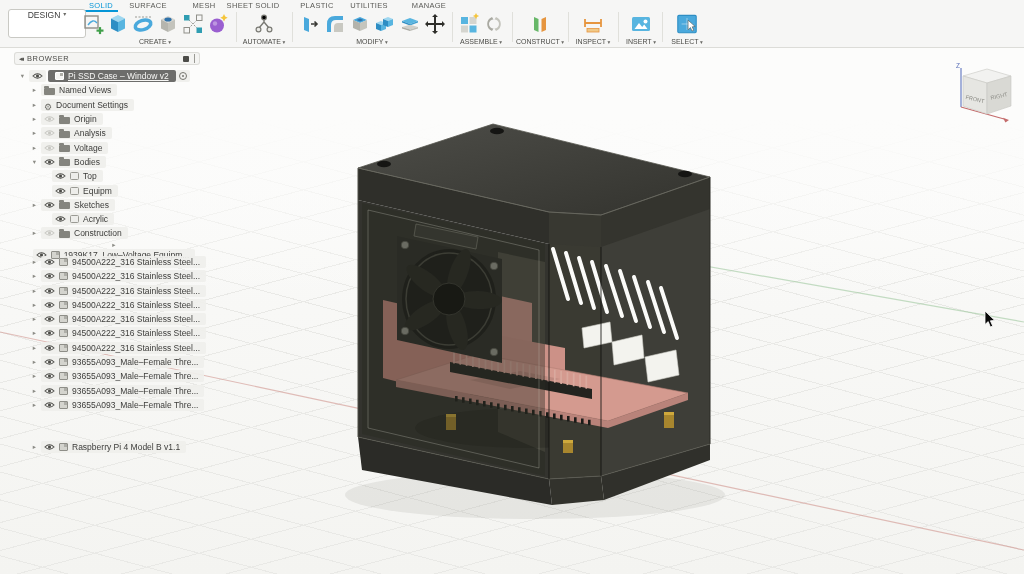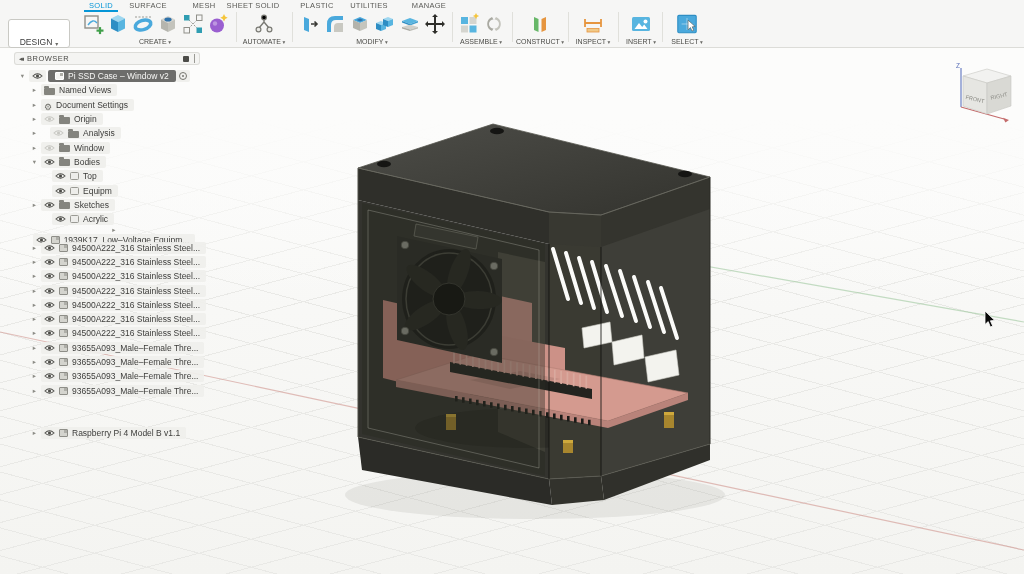--- a/index.html
+++ b/index.html
@@ -8,23 +8,23 @@
   #stage { position:relative; width:1024px; height:574px; overflow:hidden; }
 
   
   #toolbar { position:absolute; left:0; top:0; width:1024px; height:48px;
     background:#f6f6f5; border-bottom:1px solid #dcdcd8; z-index:30; }
   .tab { position:absolute; top:1px; height:10px; font-size:7.5px; letter-spacing:.3px;
     color:#5a5a56; text-align:center; line-height:9px; cursor:default; }
   .tab.active { color:#0696d7; }
   .tab.active::after { content:""; position:absolute; left:0; right:0; bottom:-1px;
     height:2px; background:#0696d7; }
-  #design-btn { position:absolute; left:8px; top:9px; width:62px; height:29px;
+  #design-btn { position:absolute; left:8px; top:9px; width:78px; height:29px;
     background:#ffffff; border:1px solid #c9c9c4; border-radius:3px;
-    font-size:8.5px; color:#3c3c3c; display:flex; align-items:flex-end; justify-content:center; gap:3px;margin-top:10px; }
+    font-size:8.5px; color:#3c3c3c; display:flex; align-items:flex-start; justify-content:center; gap:3px; }
   #design-btn::after { content:"▾"; font-size:6px; color:#6a6a66; }
   .grp { position:absolute; top:11px; height:36px; display:flex; flex-direction:column; align-items:center; }
   .grp-icons { display:flex; align-items:center; gap:1px; height:26px; }
   .grp-icons svg { display:block; }
   .grp-label { font-size:7px; color:#4a4a46; margin-top:1px; white-space:nowrap; }
   .grp-label::after { content:" ▾"; font-size:5.5px; color:#6a6a66; }
   .tsep { position:absolute; top:12px; height:30px; width:1px; background:#e0e0db; }
 
   
   #viewport { position:absolute; left:0; top:48px; width:1024px; height:526px;
@@ -47,21 +47,21 @@
   #browser-boxicon { width:6px; height:6px; background:#4c4c48; border-radius:1px; margin-right:5px; }
   #browser-edge { width:1px; height:9px; background:#9a9a94; }
   #browser-tree { margin-top:4px; }
   .trow { display:flex; align-items:center; height:14.3px; }
   .tw-arrow { width:13px; font-size:6.5px; color:#8c8c86; text-align:center; flex:none; }
   .pill { display:inline-flex; align-items:center; gap:4px; background:rgba(239,239,236,.92);
     border-radius:2px; padding:1px 6px 1px 3px; height:12px; }
   .pill.dark { background:#6d6d6b; color:#f6f6f4; padding:1px 7px; }
   .pill.chip { padding:1px 3px; margin-right:2px; }
   .tlabel { font-size:8.5px; color:#3c3c3a; white-space:nowrap; }
-  .pill.dark .tlabel { color:#f6f6f4; }
+  .pill.dark .tlabel { color:#f6f6f4;text-decoration:underline; }
   .tw-eye { display:inline-flex; align-items:center; }
   .ico { flex:none; display:inline-block; }
   .ico-gear::before { content:"⚙"; font-size:9px; color:#70706a; line-height:1; }
   .ico-folder { width:11px; height:7px; background:#84847e; border-radius:1px; position:relative; margin-top:2px; }
   .ico-folder::before { content:""; position:absolute; top:-2px; left:0; width:5px; height:2px;
     background:#84847e; border-radius:1px 1px 0 0; }
   .ico-body { width:9px; height:8px; background:#ededе9; background:#ededе9;
     background:#ededеа; background:#ededea; border:1px solid #9a9a94; border-radius:1.5px; }
   .ico-comp { width:9px; height:8px; background:#d4d4ce; border:1px solid #8e8e88; border-radius:1px; position:relative; }
   .ico-comp::before { content:""; position:absolute; right:0; top:0; width:3px; height:3px; background:#aeaea8; }
@@ -468,21 +468,21 @@
             <span class="tw-eye">
               <svg viewBox="0 0 12 8" width="11" height="8">
                 <path d="M1 4 Q6 -0.8 11 4 Q6 8.8 1 4 Z" fill="none" stroke="#c6c6c1" stroke-width="1.1"></path>
                 <circle cx="6" cy="4" r="1.7" fill="#c6c6c1"></circle>
               </svg>
             </span>
             <span class="ico ico-folder"></span>
             <span class="tlabel">Origin</span>
           </span>
         </div>
-        <div class="trow" style="padding-left: 14px; gap: 9px;">
+        <div class="trow" style="padding-left: 14px;">
           <span class="tw-arrow">▸</span>
           <span class="pill">
             <span class="tw-eye">
               <svg viewBox="0 0 12 8" width="11" height="8">
                 <path d="M1 4 Q6 -0.8 11 4 Q6 8.8 1 4 Z" fill="none" stroke="#c6c6c1" stroke-width="1.1"></path>
                 <circle cx="6" cy="4" r="1.7" fill="#c6c6c1"></circle>
               </svg>
             </span>
             <span class="ico ico-folder"></span>
             <span class="tlabel">Analysis</span>
@@ -491,21 +491,21 @@
         <div class="trow" style="padding-left: 14px;">
           <span class="tw-arrow">▸</span>
           <span class="pill">
             <span class="tw-eye">
               <svg viewBox="0 0 12 8" width="11" height="8">
                 <path d="M1 4 Q6 -0.8 11 4 Q6 8.8 1 4 Z" fill="none" stroke="#c6c6c1" stroke-width="1.1"></path>
                 <circle cx="6" cy="4" r="1.7" fill="#c6c6c1"></circle>
               </svg>
             </span>
             <span class="ico ico-folder"></span>
-            <span class="tlabel">Window</span>
+            <span class="tlabel">Voltage</span>
           </span>
         </div>
         <div class="trow" style="padding-left: 14px;">
           <span class="tw-arrow">▾</span>
           <span class="pill">
             <span class="tw-eye">
               <svg viewBox="0 0 12 8" width="11" height="8">
                 <path d="M1 4 Q6 -0.8 11 4 Q6 8.8 1 4 Z" fill="none" stroke="#4b4b47" stroke-width="1.1"></path>
                 <circle cx="6" cy="4" r="1.7" fill="#4b4b47"></circle>
               </svg>
@@ -556,20 +556,33 @@
             <span class="tw-eye">
               <svg viewBox="0 0 12 8" width="11" height="8">
                 <path d="M1 4 Q6 -0.8 11 4 Q6 8.8 1 4 Z" fill="none" stroke="#4b4b47" stroke-width="1.1"></path>
                 <circle cx="6" cy="4" r="1.7" fill="#4b4b47"></circle>
               </svg>
             </span>
             <span class="ico ico-body"></span>
             <span class="tlabel">Acrylic</span>
           </span>
         </div>
+        <div class="trow" style="padding-left: 14px;">
+          <span class="tw-arrow">▸</span>
+          <span class="pill">
+            <span class="tw-eye">
+              <svg viewBox="0 0 12 8" width="11" height="8">
+                <path d="M1 4 Q6 -0.8 11 4 Q6 8.8 1 4 Z" fill="none" stroke="#c6c6c1" stroke-width="1.1"></path>
+                <circle cx="6" cy="4" r="1.7" fill="#c6c6c1"></circle>
+              </svg>
+            </span>
+            <span class="ico ico-folder"></span>
+            <span class="tlabel">Construction</span>
+          </span>
+        </div>
         <div class="trow" style="padding-left: 14px; flex-direction: column;">
           <span class="tw-arrow">▸</span>
           <span class="pill">
             <span class="tw-eye">
               <svg viewBox="0 0 12 8" width="11" height="8">
                 <path d="M1 4 Q6 -0.8 11 4 Q6 8.8 1 4 Z" fill="none" stroke="#4b4b47" stroke-width="1.1"></path>
                 <circle cx="6" cy="4" r="1.7" fill="#4b4b47"></circle>
               </svg>
             </span>
             <span class="ico ico-comp"></span>

